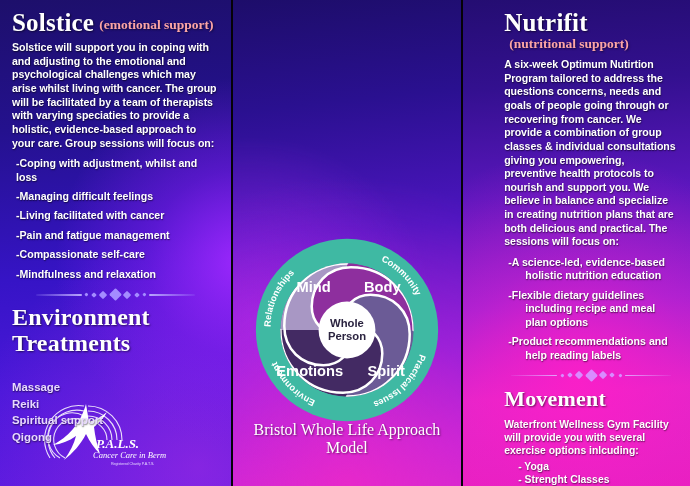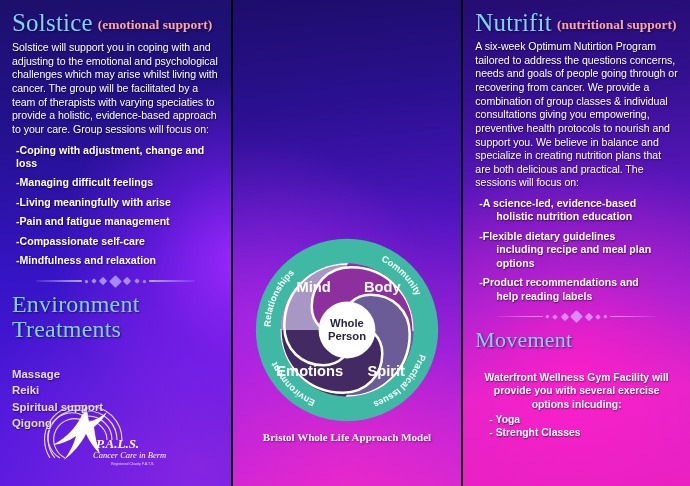--- a/index.html
+++ b/index.html
@@ -13,21 +13,21 @@
     position:relative;
     width:690px; height:486px;
     display:flex;
     background:#07040f;
   }
 
   
   .panel { position:relative; overflow:hidden; height:486px; }
   .panel-left   { width:232px; }
   .panel-center { width:230px; }
-  .panel-right  { width:228px; }
+  .panel-right  { width:228px;padding-left:29px; }
 
   .divider-v {
     width:2px; height:486px;
     background:#050208;
     flex:0 0 2px;
     position:relative; z-index:5;
   }
 
   
   .bg { position:absolute; inset:0; }
@@ -47,40 +47,40 @@
     background:
       radial-gradient(circle at 50% 78%, rgba(255,30,200,.85) 0%, rgba(240,35,205,.35) 30%, rgba(160,30,210,0) 58%),
       linear-gradient(176deg,#240d72 0%,#33108f 18%,#5a16bd 40%,#9520d2 62%,#e325c8 80%,#e81ebe 100%);
   }
 
   .content { position:relative; z-index:2; padding:10px 12px 0 12px; height:100%; }
 
   
   .serif-head {
     font-family:"Liberation Serif", serif;
-    font-weight:400;
-    color:#7dd3fc;
+    font-weight:700;
+    color:#ffffff;
     text-shadow:1px 1px 2px rgba(0,0,0,.55);
     letter-spacing:.2px;
   }
   .h-title { font-size:25px; line-height:1.05; display:inline-block; }
   .h-sub {
     font-family:"Liberation Serif", serif;
     font-weight:700;
     font-size:13.5px;
     color:#fca5a5;
     text-shadow:1px 1px 2px rgba(0,0,0,.5);
     display:inline-block;
     margin-left:5px;
     vertical-align:2px;
   }
   .body-txt {
     font-size:10.6px;
     line-height:1.285;
-    font-weight:400;
+    font-weight:700;
     color:#fff;
     text-shadow:.5px .5px 1.4px rgba(0,0,0,.6);
     letter-spacing:-.05px;
   }
   .bullets { margin-top:7px; }
   .bullet {
     font-size:10.6px;
     font-weight:700;
     color:#fff;
     line-height:1.27;
@@ -135,24 +135,24 @@
   .c-sub {
     font-family:"Liberation Serif", serif;
     font-weight:700;
     font-size:14.6px; line-height:1.2;
     color:#fff; text-align:center;
     text-shadow:1px 1px 2px rgba(0,0,0,.5);
     margin-top:12px; padding:0 14px;
   }
   .diagram { position:absolute; left:50%; top:232px; transform:translateX(-50%); }
   .c-caption {
-    position:absolute; left:0; right:0; top:431px;
+    position:absolute; left:0; right:0; top:421px;
     text-align:center;
     font-family:"Liberation Serif", serif;
-    font-weight:700; font-size:11px;
+    font-weight:400; font-size:16px;
     color:#fff; text-shadow:1px 1px 2px rgba(0,0,0,.45);
   }
 
   
   .move-head { font-size:22px; display:block; }
   .move-body { font-size:10.4px; line-height:1.27; font-weight:700; color:#fff;
                text-shadow:.5px .5px 1.4px rgba(0,0,0,.55); }
   .move-item { padding-left:14px; }
 </style>
 </head>
@@ -164,23 +164,23 @@
     <div class="bg bg-left"></div>
     <div class="content">
 
       <div style="margin-bottom:5px;">
         <span class="serif-head h-title">Solstice</span><span class="h-sub">(emotional support)</span>
       </div>
 
       <p class="body-txt">Solstice will support you in coping with and adjusting to the emotional and psychological challenges which may arise whilst living with cancer. The group will be facilitated by a team of therapists with varying speciaties to provide a holistic, evidence-based approach to your care. Group sessions will focus on:</p>
 
       <div class="bullets">
-        <div class="bullet">-Coping with adjustment, change and loss</div>
+        <div class="bullet">-Coping with adjustment, whilst and loss</div>
         <div class="bullet">-Managing difficult feelings</div>
-        <div class="bullet">-Living meaningfully with arise</div>
+        <div class="bullet">-Living facilitated with cancer</div>
         <div class="bullet">-Pain and fatigue management</div>
         <div class="bullet">-Compassionate self-care</div>
         <div class="bullet">-Mindfulness and relaxation</div>
       </div>
 
       <div class="orn">
         <span class="line"></span>
         <span class="dia xs"></span>
         <span class="dia s"></span>
         <span class="dia"></span>
@@ -334,21 +334,21 @@
         <span class="dia"></span>
         <span class="dia big"></span>
         <span class="dia"></span>
         <span class="dia s"></span>
         <span class="dia xs"></span>
         <span class="line r"></span>
       </div>
 
       <div class="serif-head move-head">Movement</div>
 
-      <p class="move-body" style="margin-top:18px;text-align:center;">Waterfront Wellness Gym Facility will provide you with several exercise options inlcuding:</p>
+      <p class="move-body" style="margin-top:6px;">Waterfront Wellness Gym Facility will provide you with several exercise options inlcuding:</p>
 
       <div class="move-body" style="margin-top:2px;">
         <div class="move-item">- Yoga</div>
         <div class="move-item">- Strenght Classes</div>
       </div>
 
     </div>
   </div>
 
 </div>

